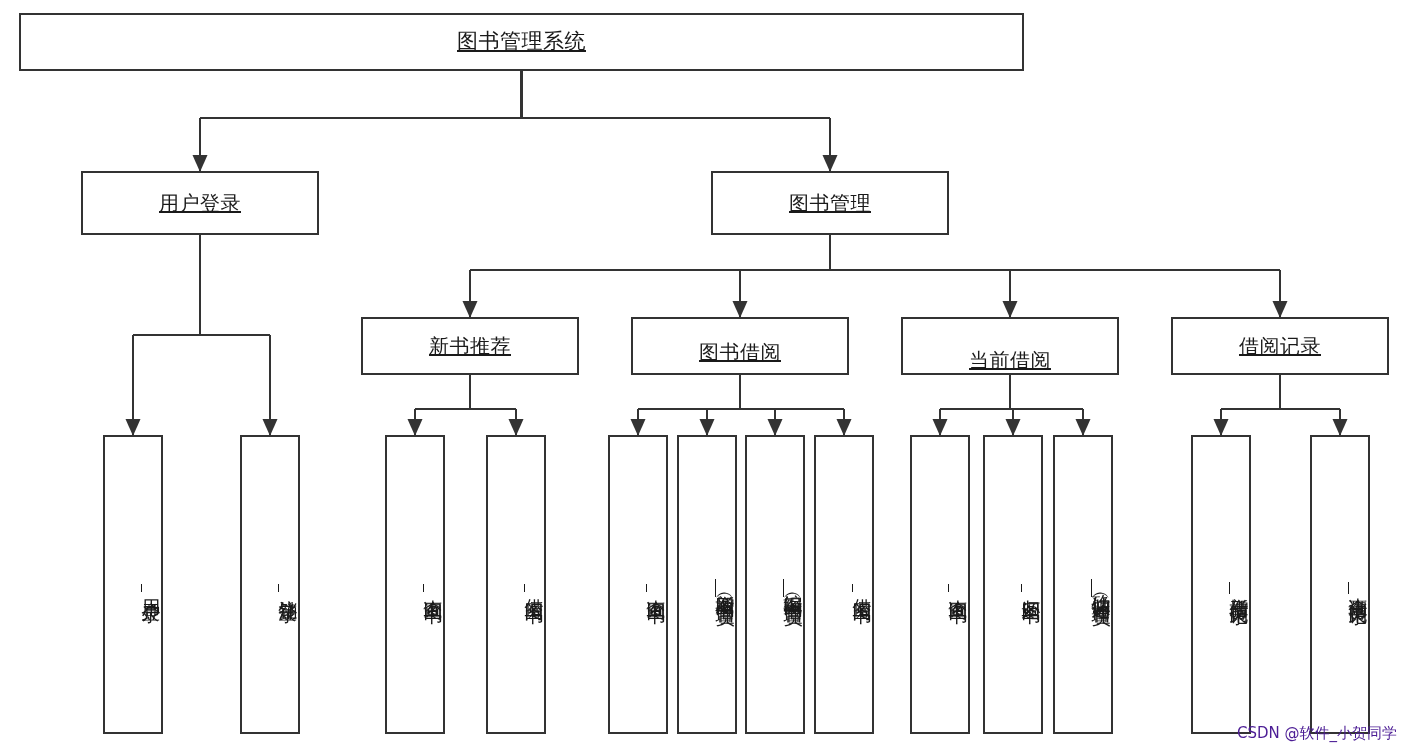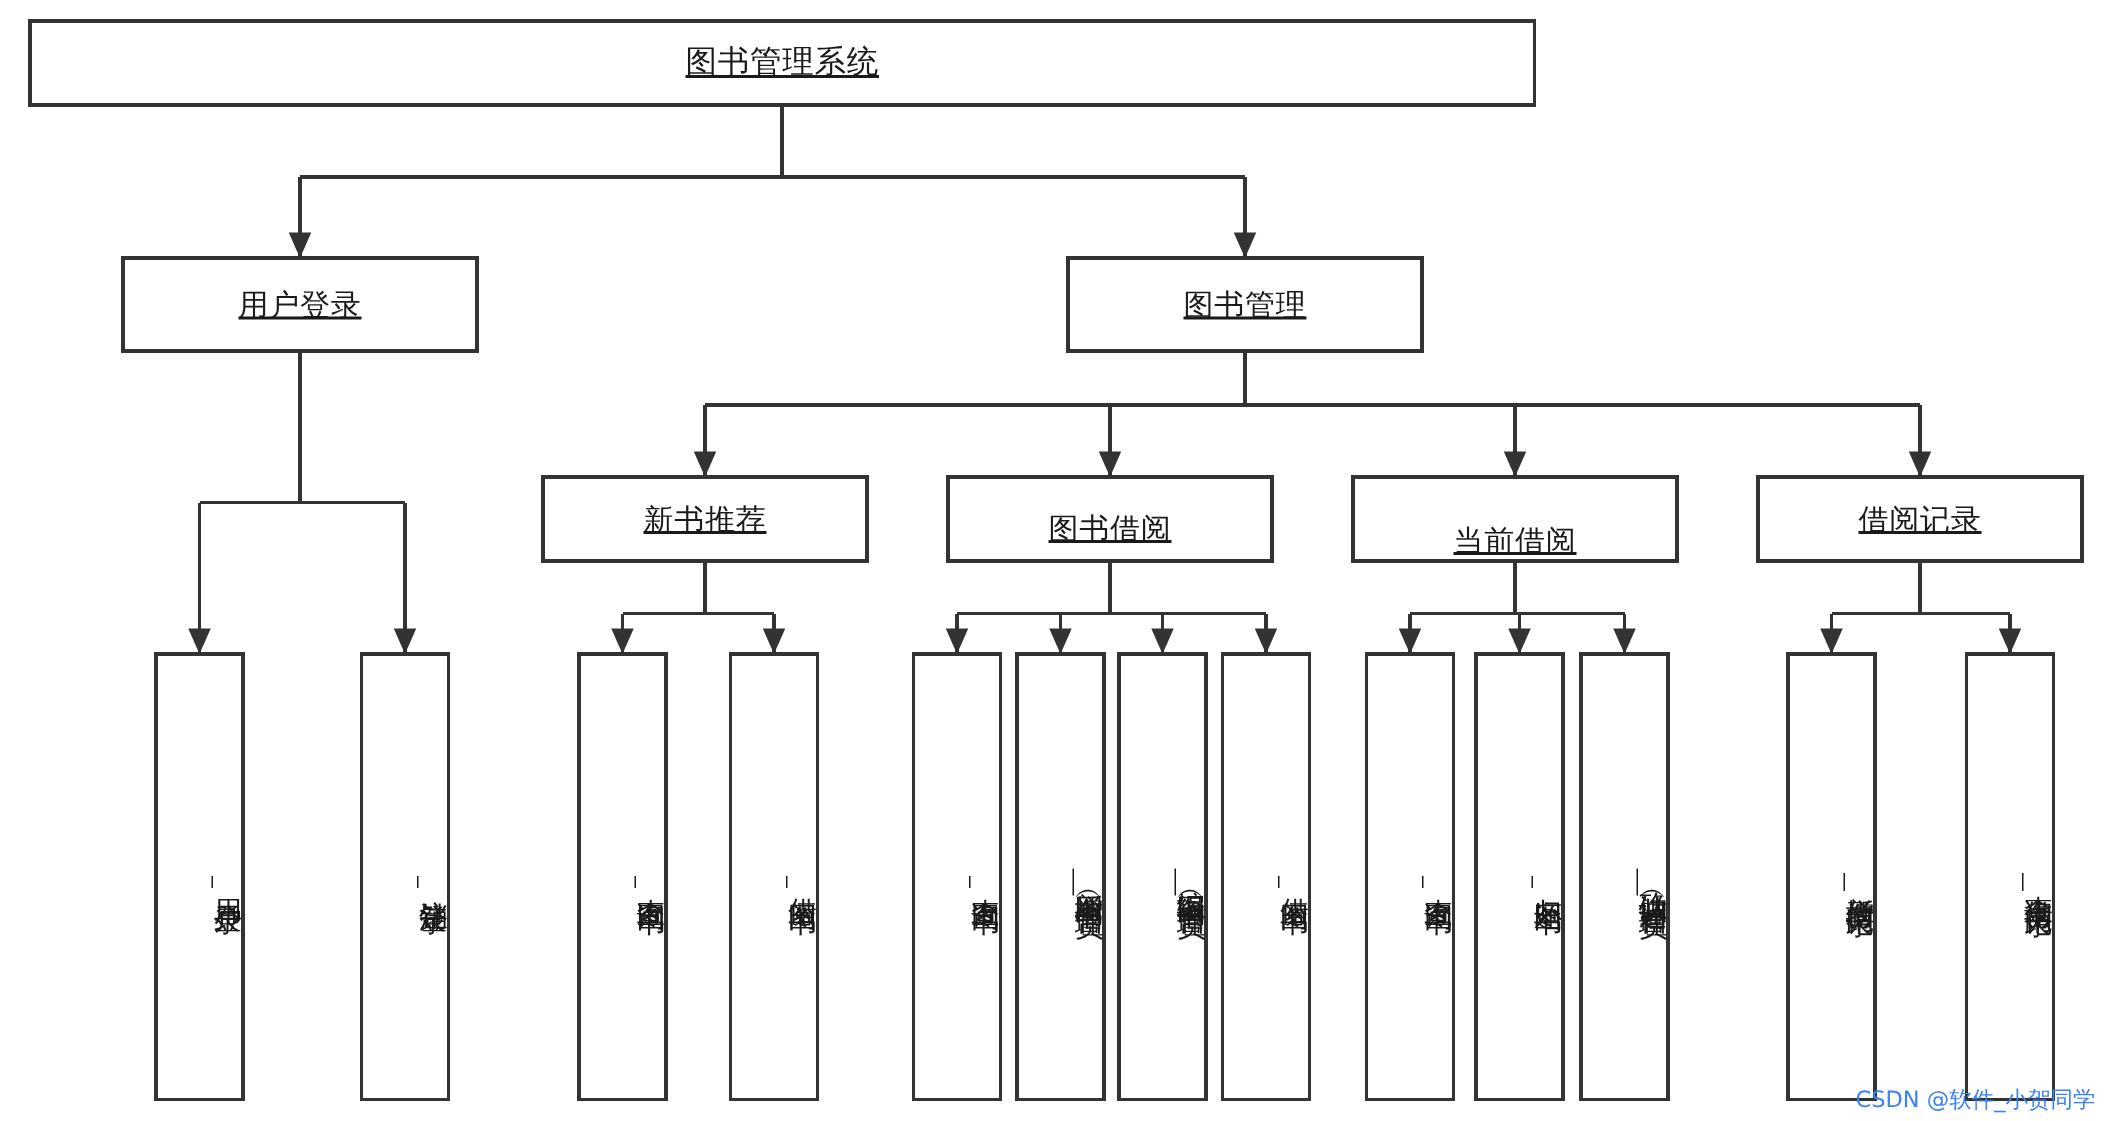--- a/index.html
+++ b/index.html
@@ -71,21 +71,21 @@
     box-sizing: border-box;
   }
   .node-label.root {
     font-size: 21px;
   }
   .watermark {
     position: absolute;
     right: 8px;
     bottom: 4px;
     font-size: 15px;
-    color: #3b82f6;
+    color: #4c1d95;
     font-family: "DejaVu Sans", "Liberation Sans", sans-serif;
     white-space: nowrap;
     pointer-events: none;
   }
 </style>
 </head>
 <body>
 
 <div id="diagram-root">
   <svg class="diagram-canvas" viewBox="0 0 1405 747">

